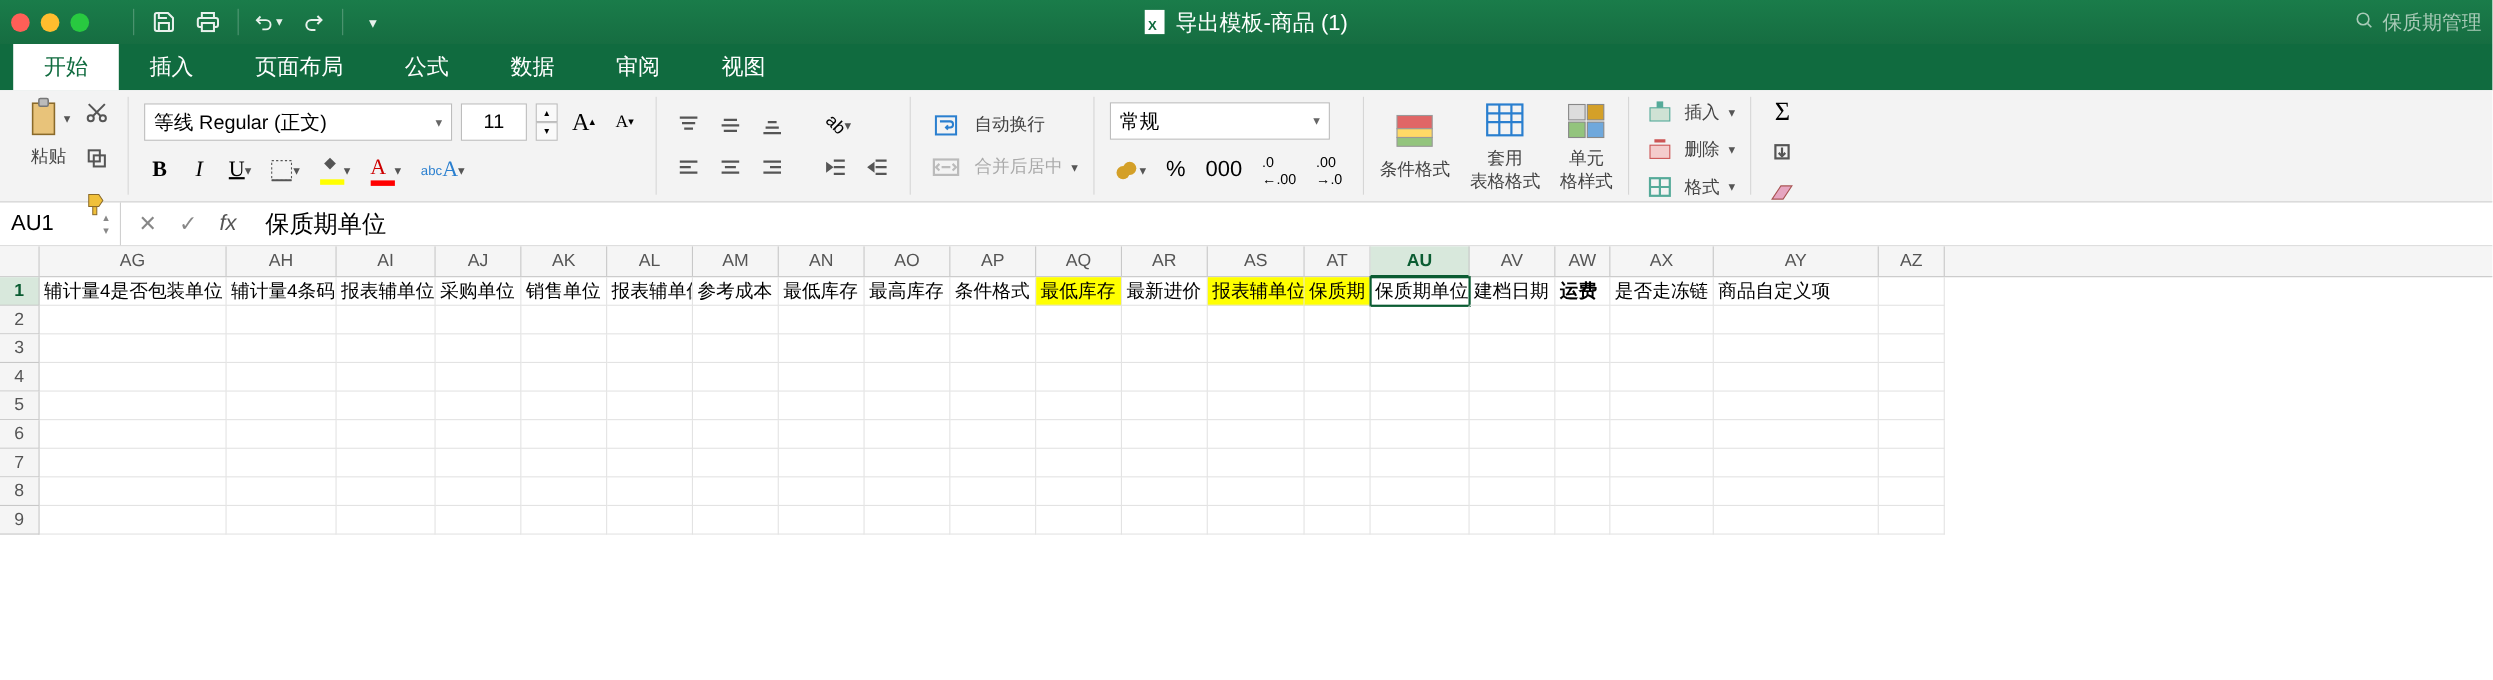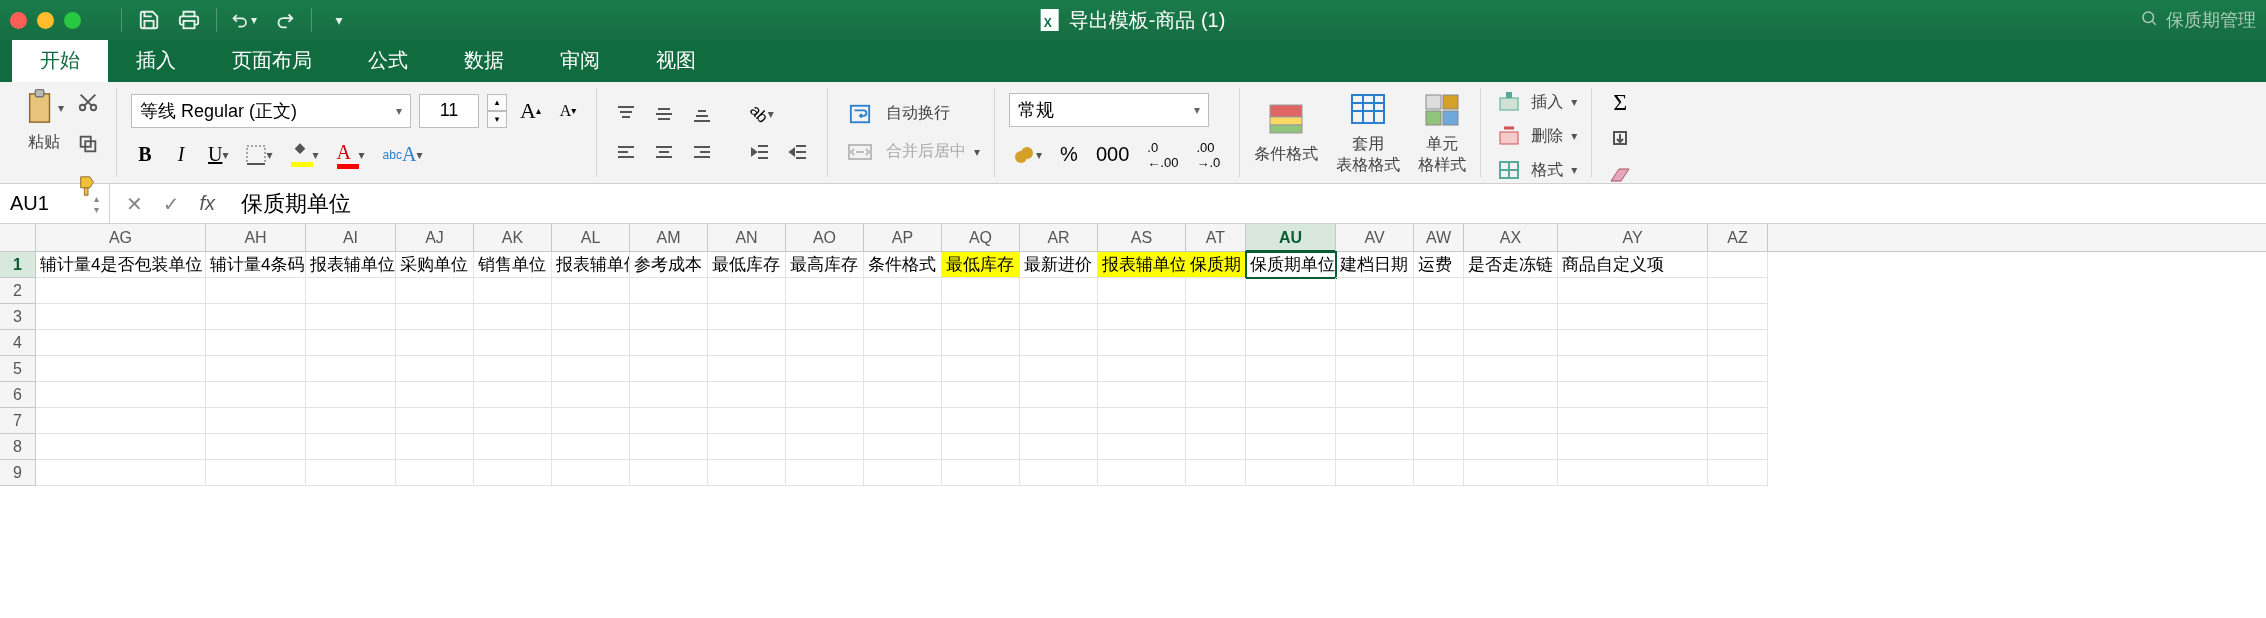--- a/index.html
+++ b/index.html
@@ -517,21 +517,21 @@
       <div class="cell" style="width: 78px;">参考成本</div>
       <div class="cell" style="width: 78px;">最低库存</div>
       <div class="cell" style="width: 78px;">最高库存</div>
       <div class="cell" style="width: 78px;">条件格式</div>
       <div class="cell hl" style="width: 78px;">最低库存</div>
       <div class="cell" style="width: 78px;">最新进价</div>
       <div class="cell hl" style="width: 88px;">报表辅单位</div>
       <div class="cell hl" style="width: 60px;">保质期</div>
       <div class="cell active" style="width: 90px;">保质期单位</div>
       <div class="cell" style="width: 78px;">建档日期</div>
-      <div class="cell" style="width: 50px;">运费</div>
+      <div class="cell" style="width: 50px; font-weight: bold;">运费</div>
       <div class="cell" style="width: 94px;">是否走冻链</div>
       <div class="cell" style="width: 150px;">商品自定义项</div>
       <div class="cell" style="width: 60px;"></div>
     </div>
     <div class="row">
       <div class="rowhdr">2</div>
       <div class="cell" style="width: 170px;"></div>
       <div class="cell" style="width: 100px;"></div>
       <div class="cell" style="width: 90px;"></div>
       <div class="cell" style="width: 78px;"></div>

